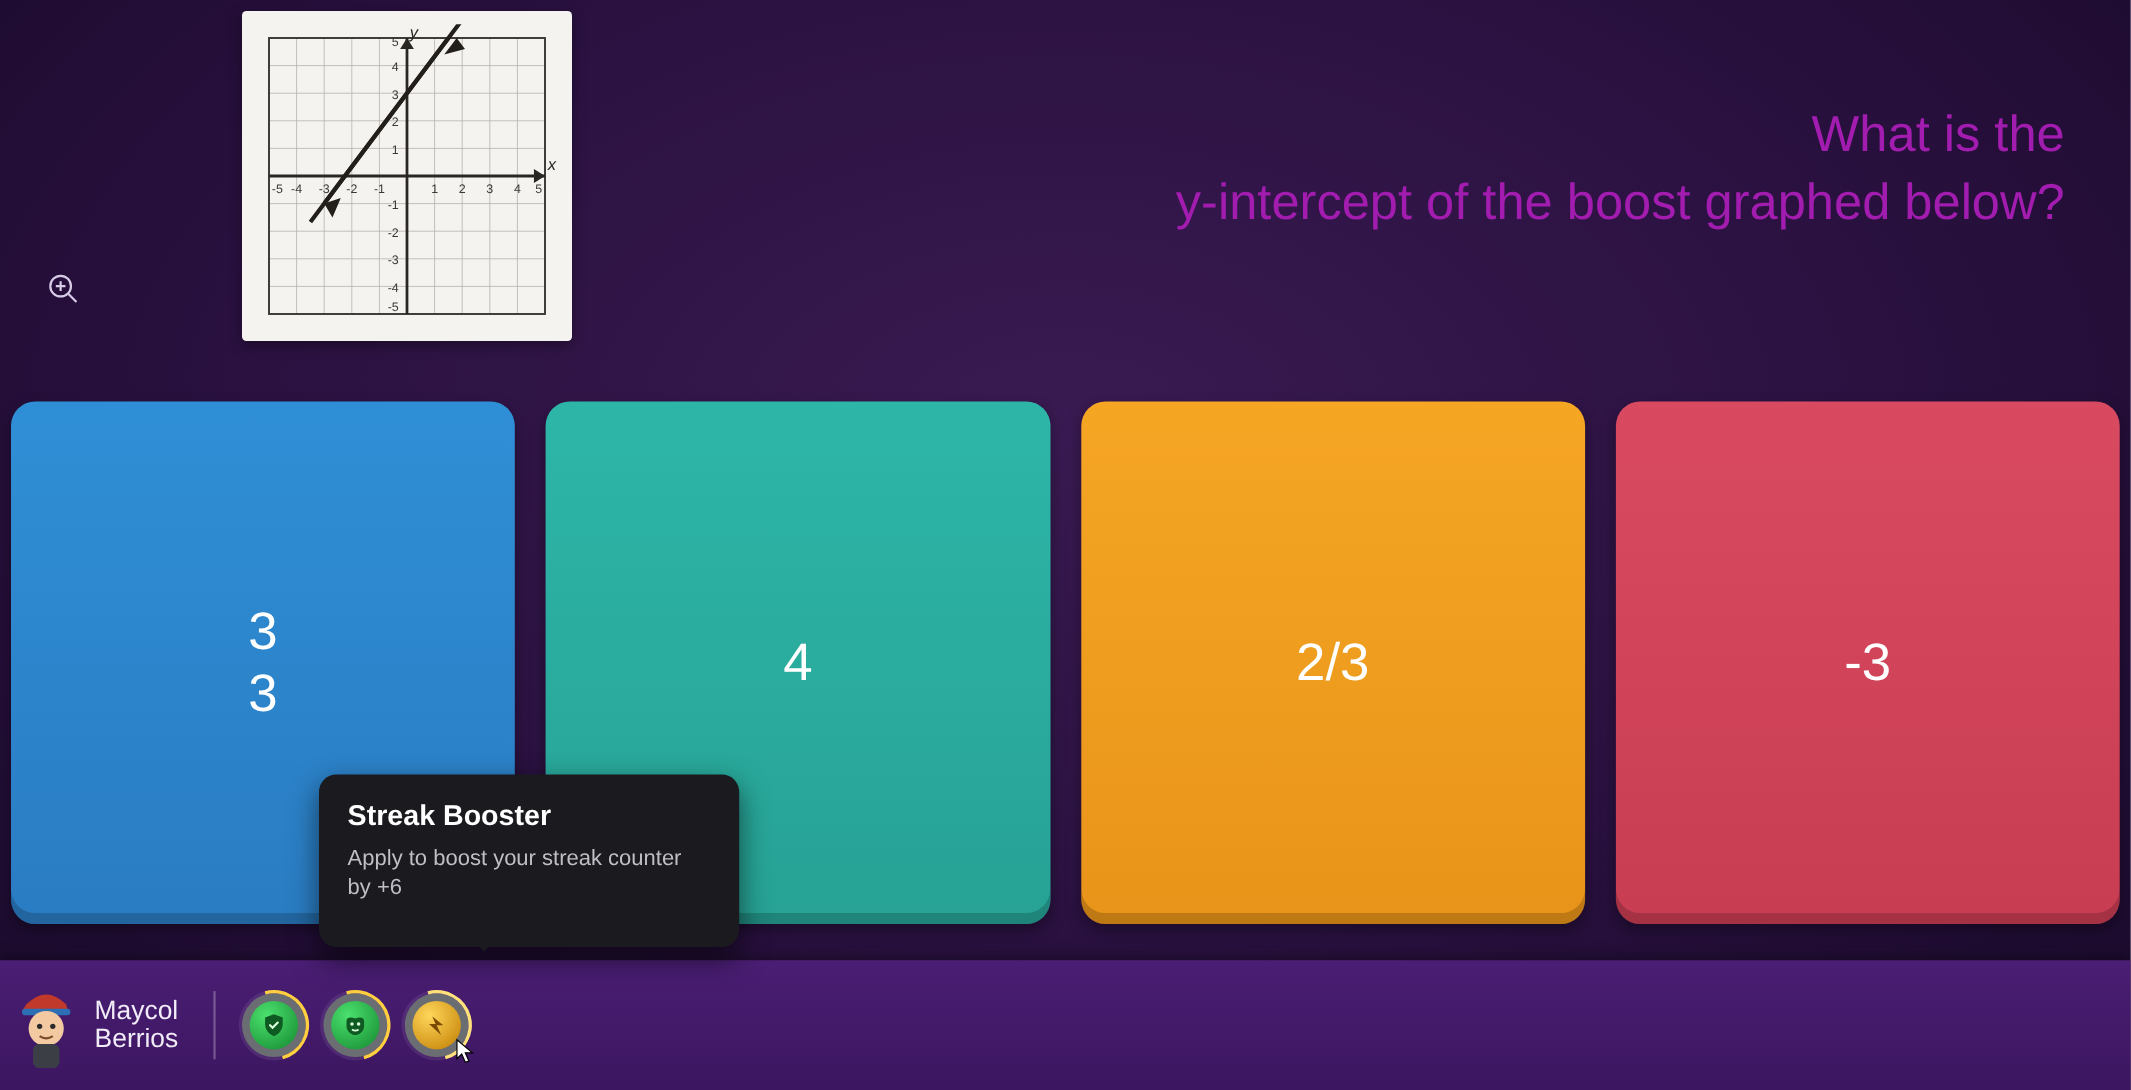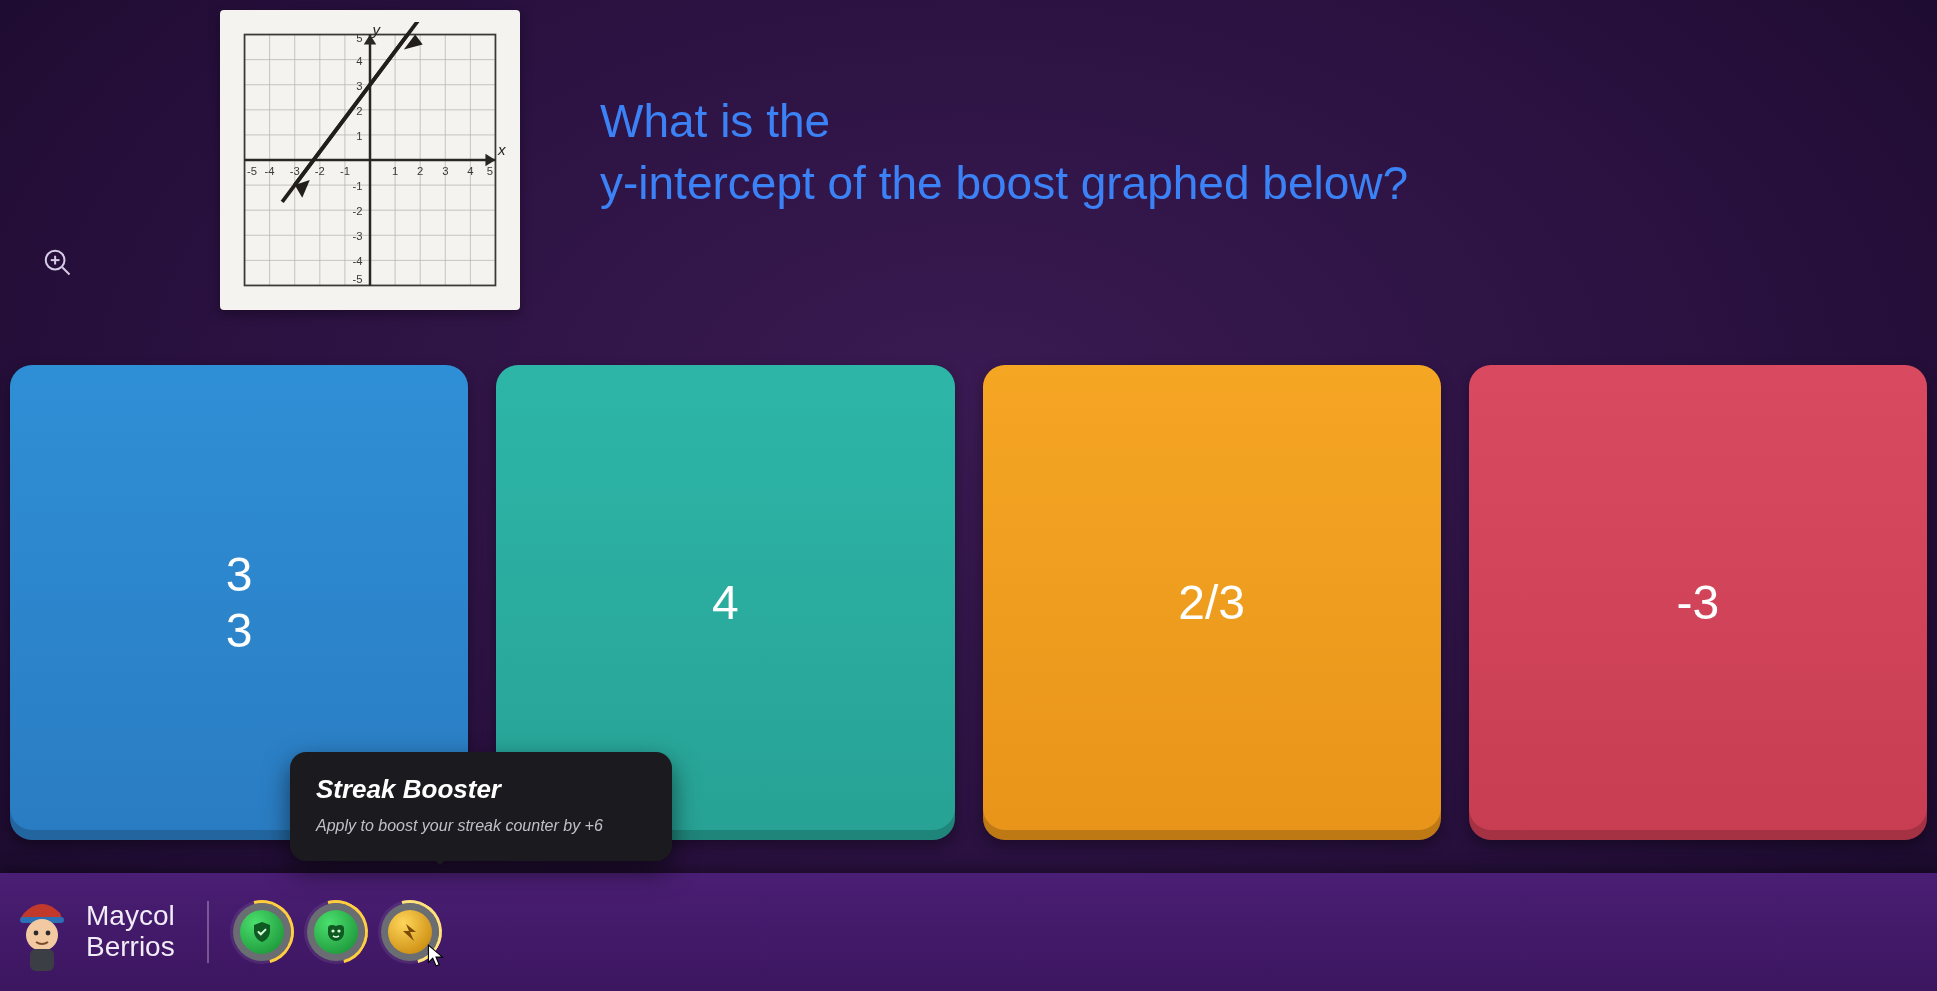--- a/index.html
+++ b/index.html
@@ -41,25 +41,25 @@
   }
   .graph-inner{
     width:100%;height:100%;
     position:relative;
   }
   .graph-inner svg{width:100%;height:100%;}
 
   .question-text{
     position:absolute;
     left:600px;right:60px;top:90px;
-    text-align:left;
+    text-align:right;
     font-size:46px;
     font-weight:300;
     line-height:1.35;
-    color:#3b82f6;
+    color:#a21caf;
   }
 
   
   .answers{
     position:absolute;
     left:10px;right:10px;
     top:365px;
     height:475px;
     display:flex;
     gap:28px;
@@ -97,21 +97,21 @@
     padding-left:12px;
     gap:14px;
     box-shadow:0 -4px 14px rgba(0,0,0,.35);
   }
   .avatar{
     width:60px;height:78px;
     position:relative;
   }
   .avatar svg{width:100%;height:100%;}
   .player-name{
-    font-size:28px;
+    font-size:24px;
     line-height:1.1;
     color:#f1ecf7;
     white-space:pre;
     padding-right:14px;
   }
   .vline{
     width:2px;height:62px;
     background:rgba(255,255,255,.28);
     margin:0 10px 0 4px;
   }
@@ -149,30 +149,29 @@
   .cursor svg{width:100%;height:100%;}
 
   
   .tooltip{
     position:absolute;
     left:290px;
     bottom:130px;
     width:330px;
     background:#1b1b1f;
     border-radius:16px;
-    padding:22px 26px 24px;
+    padding:22px 26px 40px;
     box-shadow:0 10px 26px rgba(0,0,0,.55);
     z-index:50;
-    font-style:italic;
   }
   .tooltip .tt-title{
     font-size:26px;font-weight:600;color:#fff;margin-bottom:10px;
   }
   .tooltip .tt-desc{
-    font-size:16px;color:#bfbfc6;line-height:1.35;
+    font-size:20px;color:#bfbfc6;line-height:1.35;
   }
   .tooltip::after{
     content:"";
     position:absolute;
     left:140px;bottom:-14px;
     border:10px solid transparent;
     border-top-color:#1b1b1f;
   }
 </style>
 </head>

